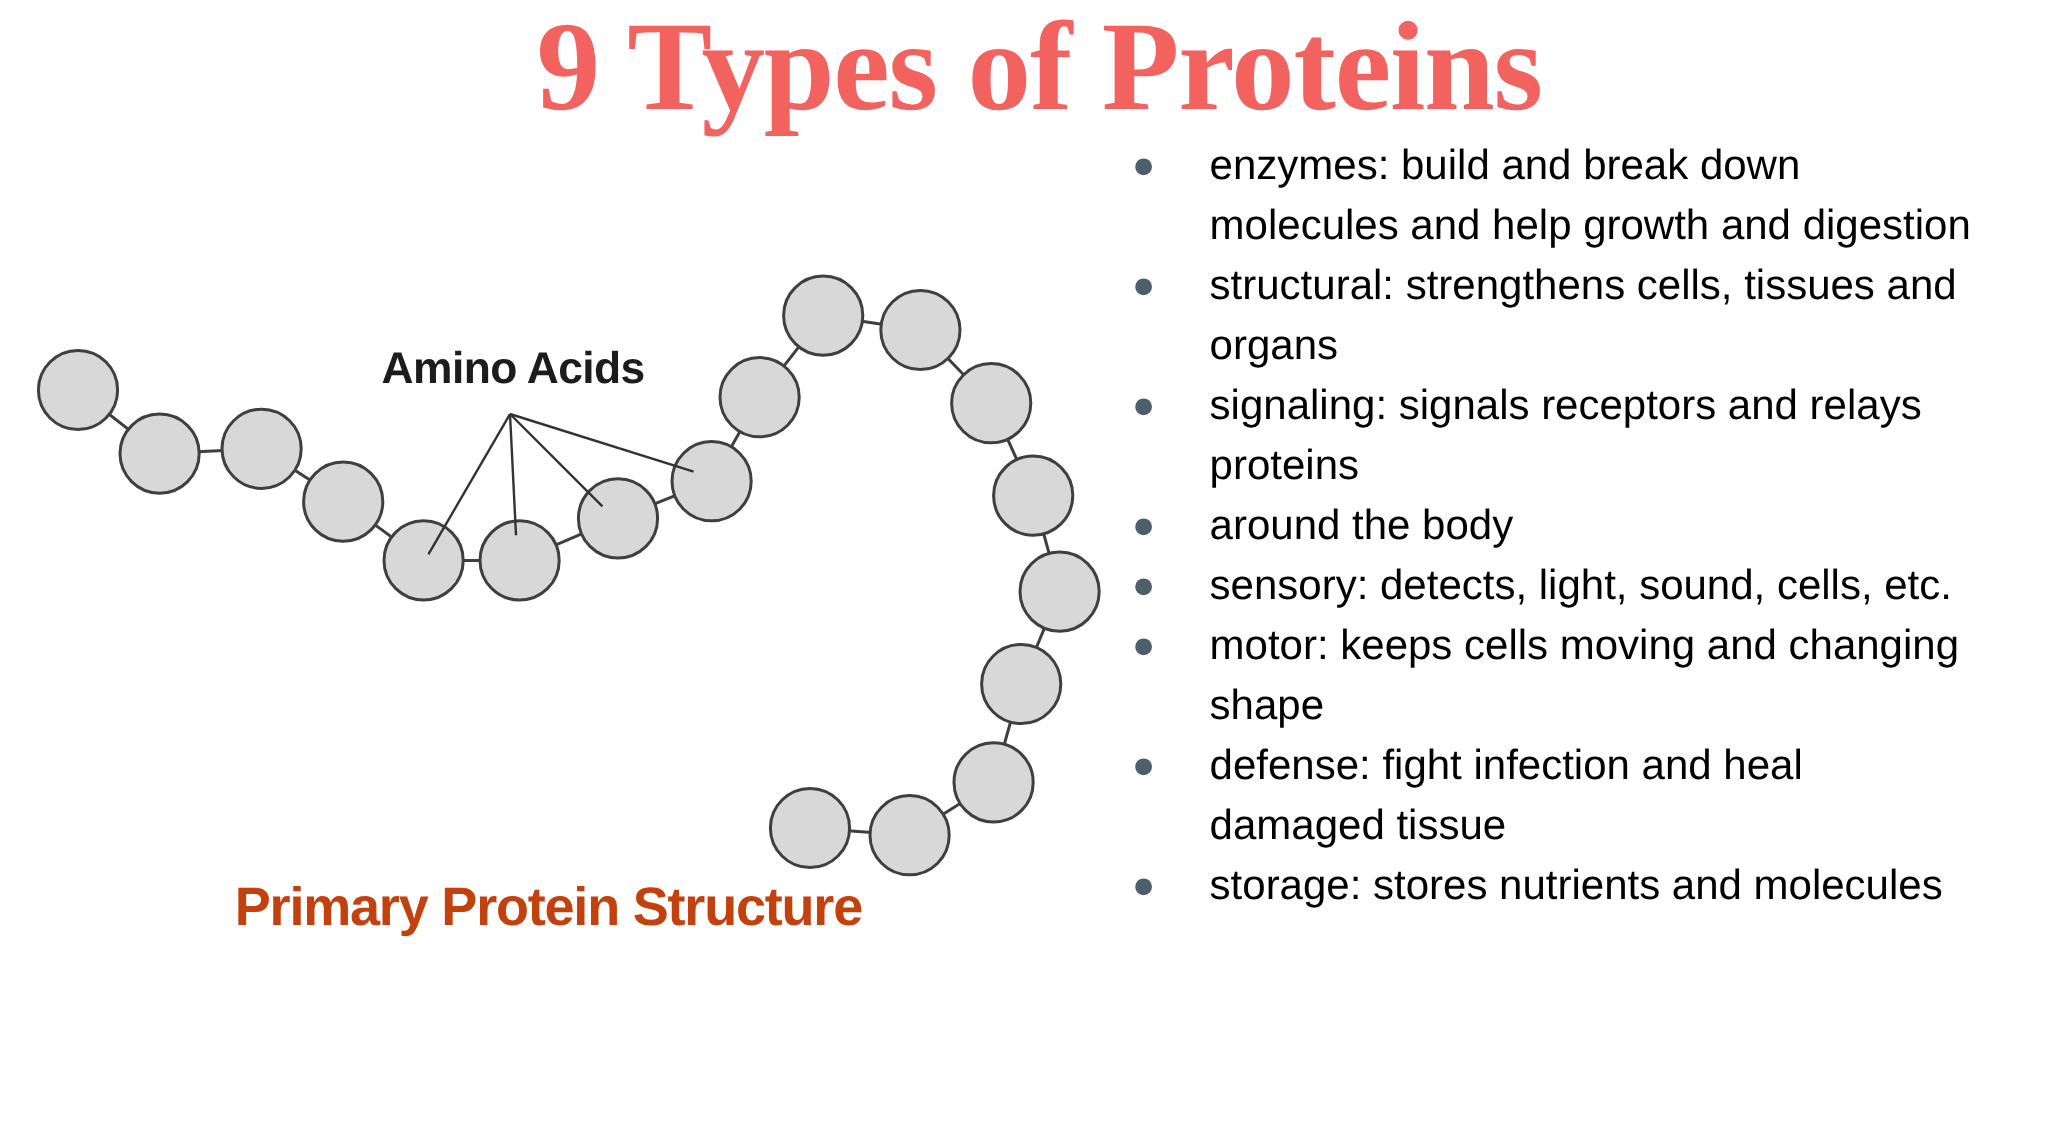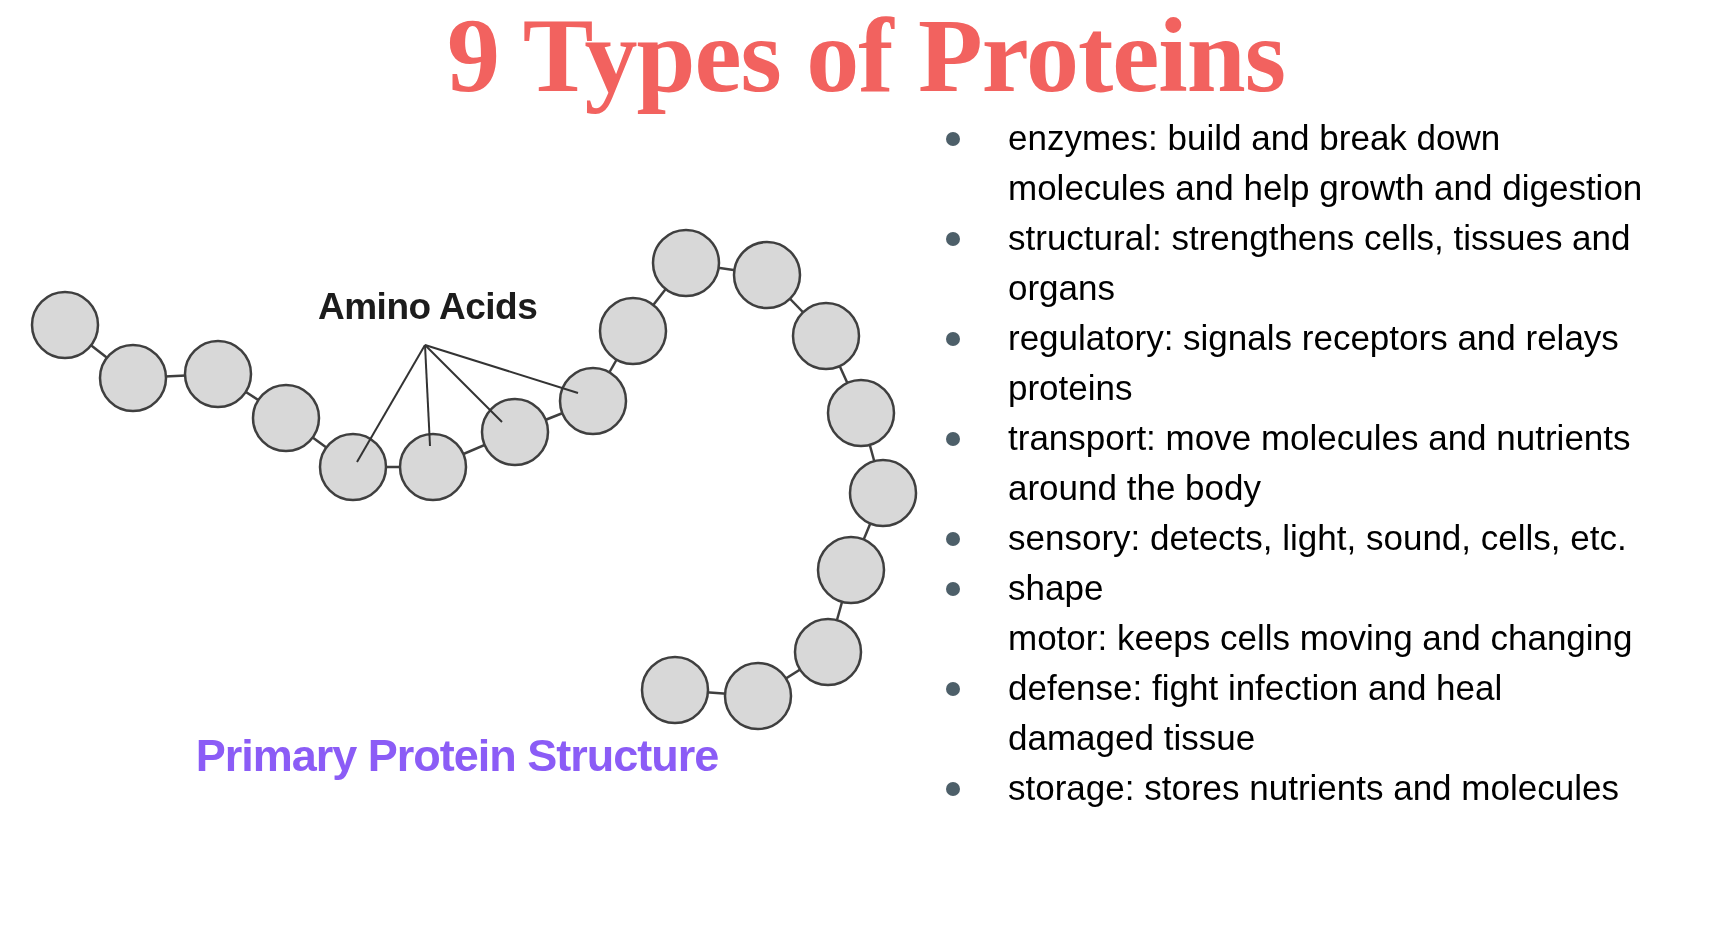--- a/index.html
+++ b/index.html
@@ -80,52 +80,51 @@
       <circle cx="851" cy="570" r="33" fill="#d8d8d8" stroke="#3f3f3f" stroke-width="2.5"></circle>
       <circle cx="828" cy="652" r="33" fill="#d8d8d8" stroke="#3f3f3f" stroke-width="2.5"></circle>
       <circle cx="758" cy="696" r="33" fill="#d8d8d8" stroke="#3f3f3f" stroke-width="2.5"></circle>
       <circle cx="675" cy="690" r="33" fill="#d8d8d8" stroke="#3f3f3f" stroke-width="2.5"></circle>
       <line x1="425" y1="345" x2="357" y2="462" stroke="#333333" stroke-width="2"></line>
       <line x1="425" y1="345" x2="430" y2="446" stroke="#333333" stroke-width="2"></line>
       <line x1="425" y1="345" x2="502" y2="422" stroke="#333333" stroke-width="2"></line>
       <line x1="425" y1="345" x2="578" y2="393" stroke="#333333" stroke-width="2"></line>
     </svg>
   <div class="amino-label" style="color: rgb(28, 28, 28);">Amino Acids</div>
-  <div class="caption" style="color: #8b5cf6;">Primary Protein Structure</div>
+  <div class="caption" style="color: #c2410c;">Primary Protein Structure</div>
 </div>
 
 <div class="plist" id="plist" style="color: #000000;">
     <div class="item">
       <span class="dot" style="background: rgb(77, 95, 105);"></span>
       <div class="line">enzymes: build and break down</div>
       <div class="line">molecules and help growth and digestion</div>
     </div>
     <div class="item">
       <span class="dot" style="background: rgb(77, 95, 105);"></span>
       <div class="line">structural: strengthens cells, tissues and</div>
       <div class="line">organs</div>
     </div>
     <div class="item">
       <span class="dot" style="background: rgb(77, 95, 105);"></span>
-      <div class="line">regulatory: signals receptors and relays</div>
+      <div class="line">signaling: signals receptors and relays</div>
       <div class="line">proteins</div>
     </div>
     <div class="item">
       <span class="dot" style="background: rgb(77, 95, 105);"></span>
-      <div class="line">transport: move molecules and nutrients</div>
       <div class="line">around the body</div>
     </div>
     <div class="item">
       <span class="dot" style="background: rgb(77, 95, 105);"></span>
       <div class="line">sensory: detects, light, sound, cells, etc.</div>
     </div>
     <div class="item">
       <span class="dot" style="background: rgb(77, 95, 105);"></span>
+      <div class="line">motor: keeps cells moving and changing</div>
       <div class="line">shape</div>
-      <div class="line">motor: keeps cells moving and changing</div>
     </div>
     <div class="item">
       <span class="dot" style="background: rgb(77, 95, 105);"></span>
       <div class="line">defense: fight infection and heal</div>
       <div class="line">damaged tissue</div>
     </div>
     <div class="item">
       <span class="dot" style="background: rgb(77, 95, 105);"></span>
       <div class="line">storage: stores nutrients and molecules</div>
     </div>

